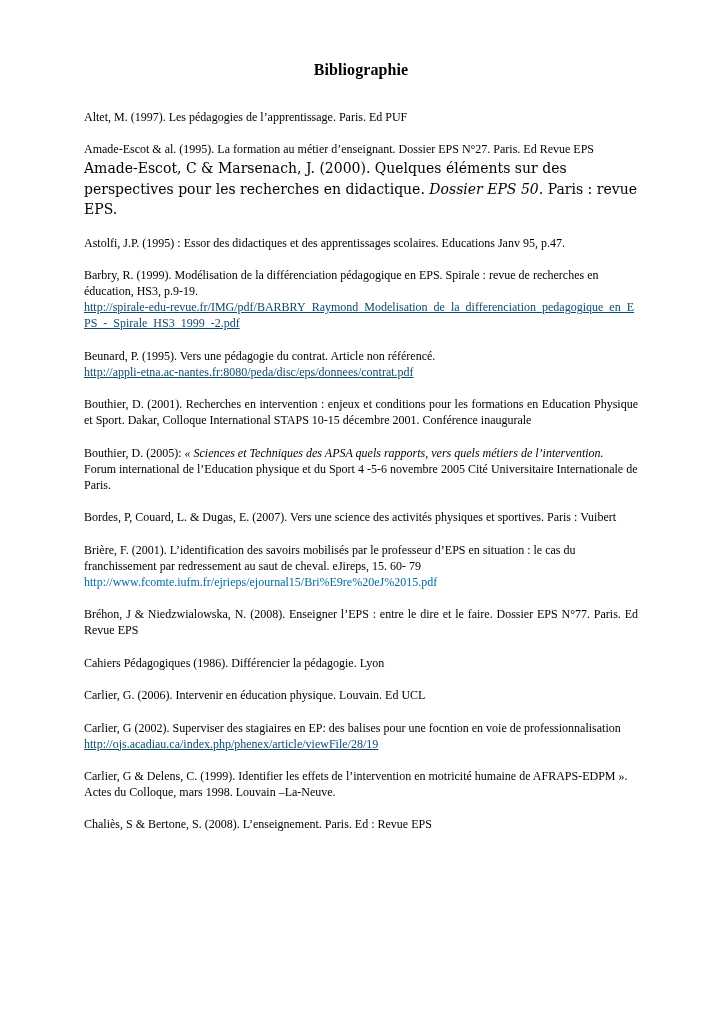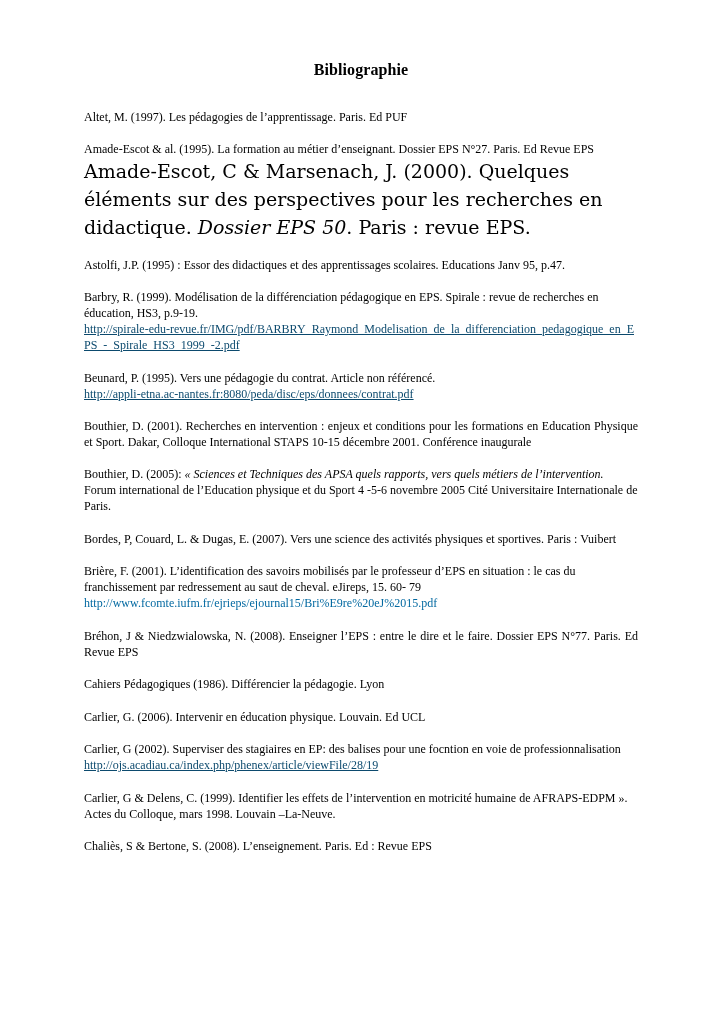--- a/index.html
+++ b/index.html
@@ -46,21 +46,21 @@
   .entry.justify {
     text-align: justify;
     text-justify: inter-word;
   }
   .entry.tight {
     margin-bottom: 0;
     font-family: Liberation Serif, serif;
   }
   .entry.alt-font {
     font-family: "DejaVu Serif", "Liberation Serif", serif;
-    font-size: 19px;
+    font-size: 14px;
     line-height: 1.45;
   }
   .entry.alt-font .it {
     font-style: italic;
   }
   .it {
     font-style: italic;
   }
   a.link,
   .link {

